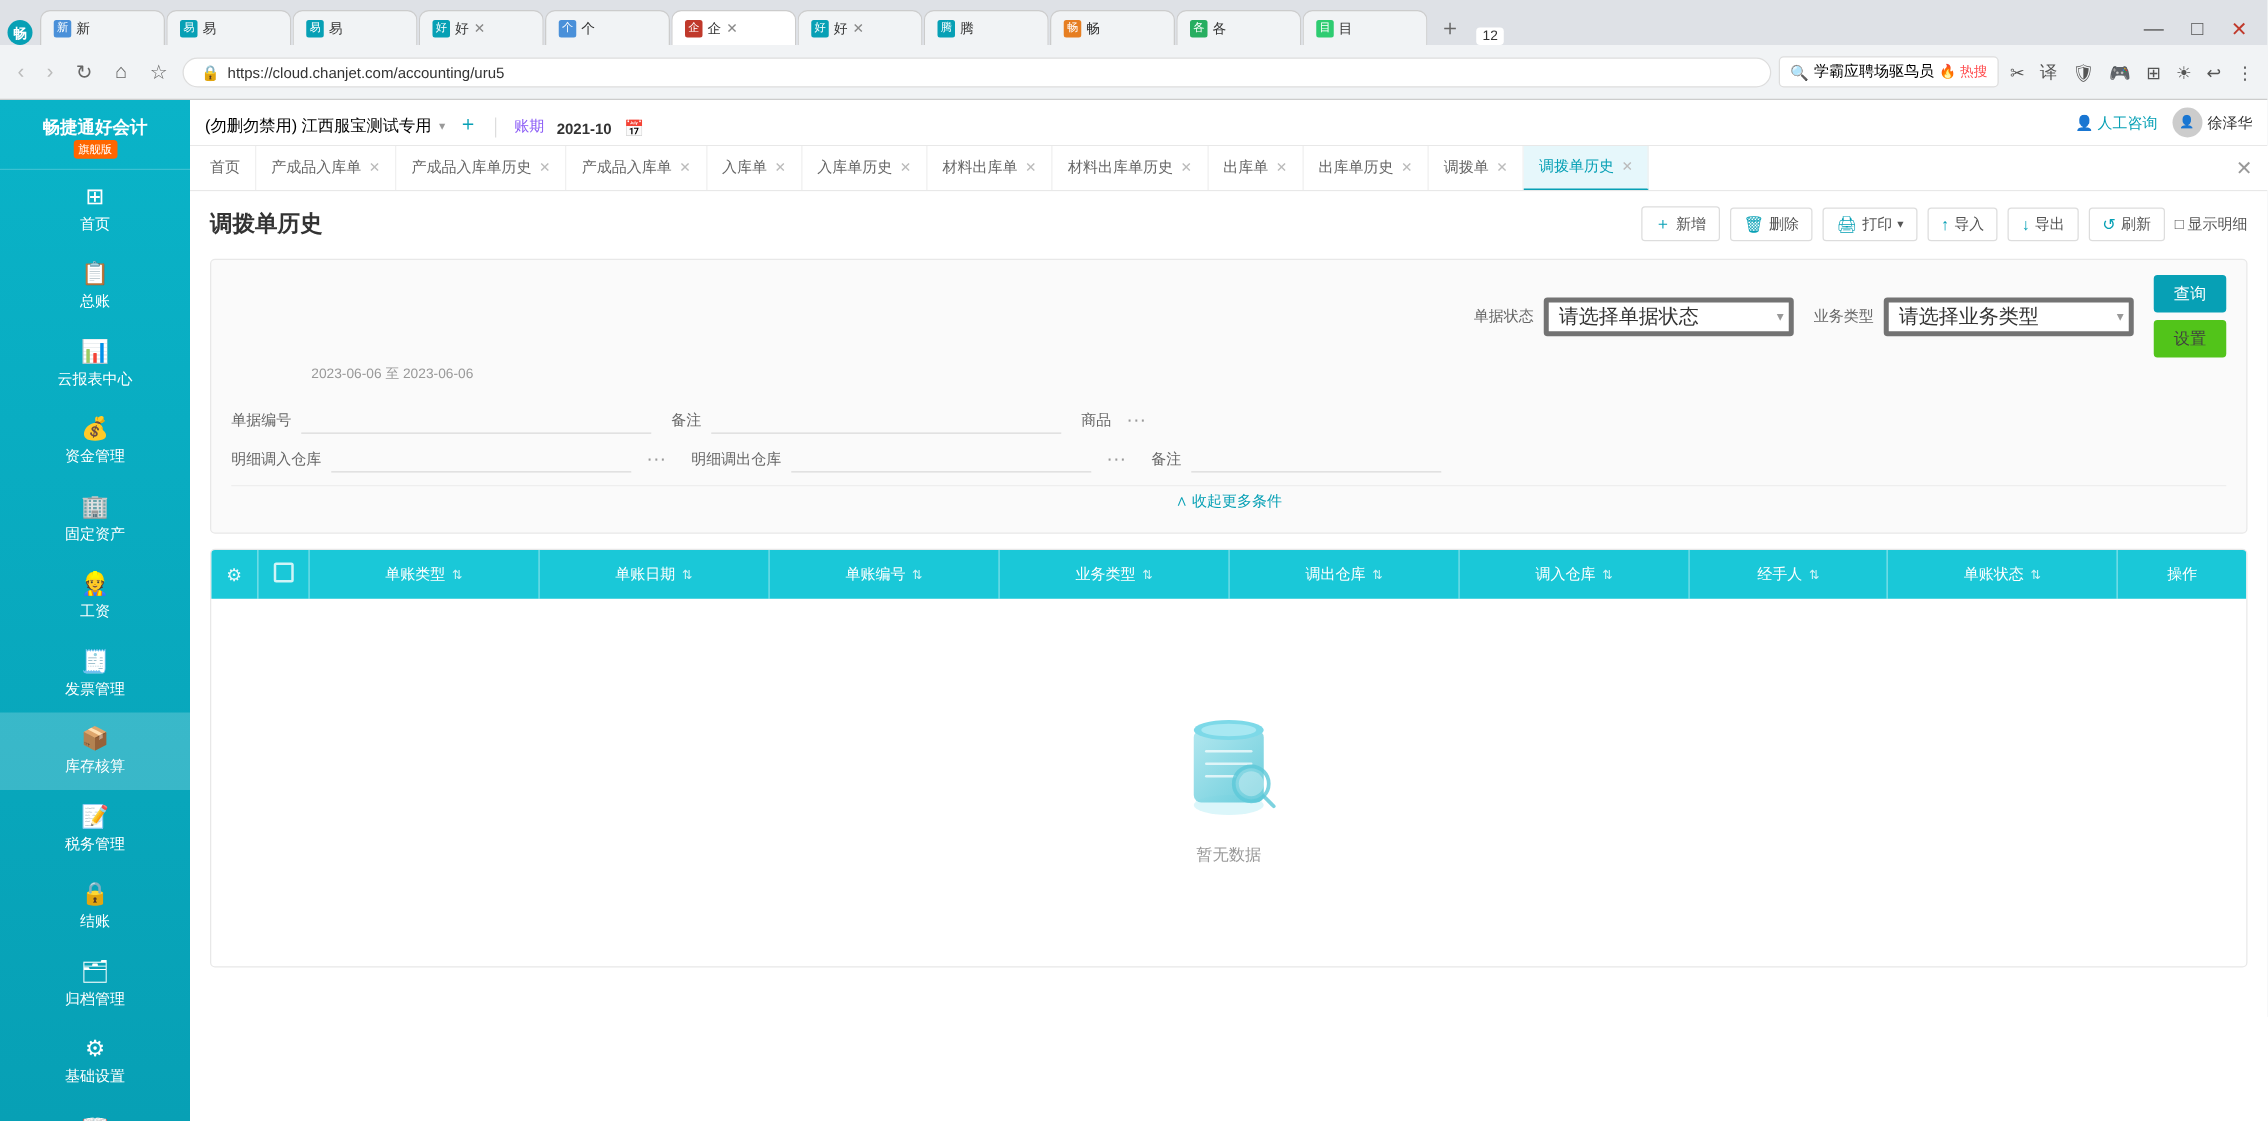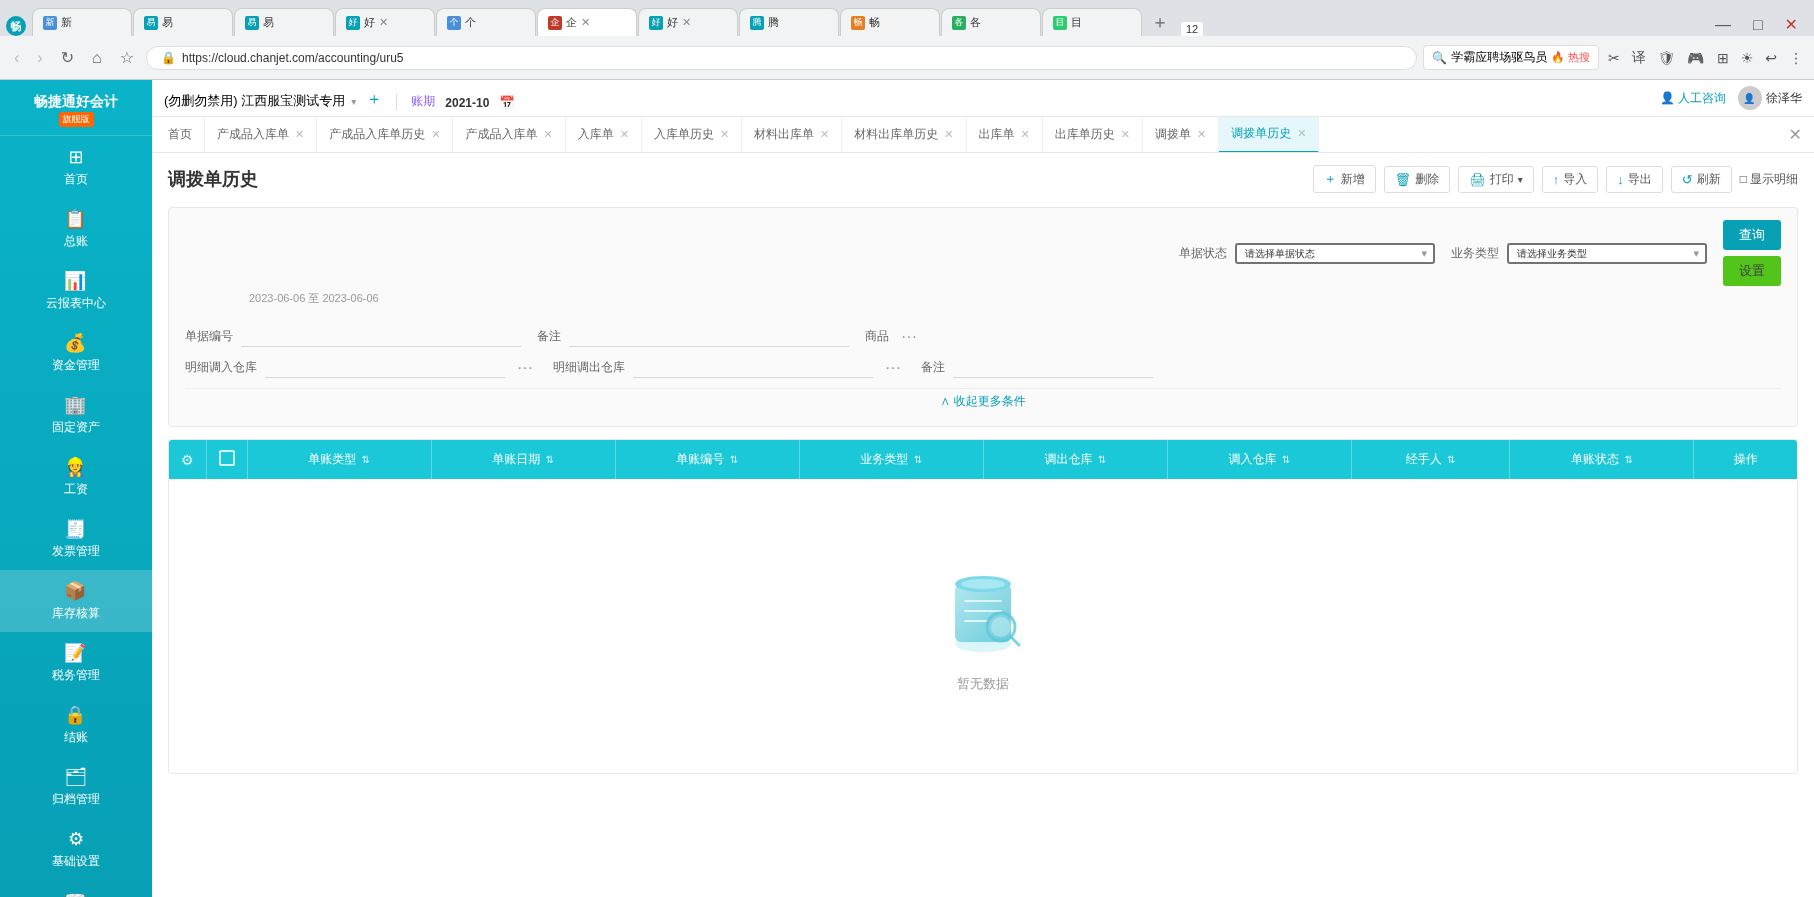--- a/index.html
+++ b/index.html
@@ -74,21 +74,21 @@
     .toolbar-btn .btn-icon { font-size: 13px; color: #07a0b5; }
     .show-all-btn { display: flex; align-items: center; gap: 3px; font-size: 12px; color: #555; cursor: pointer; }
 
     
     .filter-area { background: #fafafa; border: 1px solid #e8e8e8; border-radius: 4px; padding: 12px 16px; margin-bottom: 12px; }
     .filter-row { display: flex; align-items: center; margin-bottom: 10px; gap: 16px; flex-wrap: wrap; }
     .filter-row:last-child { margin-bottom: 0; }
     .filter-item { display: flex; align-items: center; gap: 8px; }
     .filter-label { font-size: 12px; color: #666; white-space: nowrap; }
     .filter-input { border: none; border-bottom: 1px solid #d9d9d9; padding: 3px 6px; font-size: 12px; color: #333; background: transparent; min-width: 180px; outline: none; }
-    .filter-select { border: 2px solid #737373; padding: 3px 24px 3px 8px; font-size: 10px; color: #333; background: #fff; border-radius: 3px; appearance: none; min-width: 200px; outline: none; cursor: pointer; }
+    .filter-select { border: 4px solid #737373; padding: 3px 24px 3px 8px; font-size: 16px; color: #333; background: #fff; border-radius: 3px; appearance: none; min-width: 200px; outline: none; cursor: pointer; }
     .filter-select-wrapper { position: relative; display: inline-block; }
     .filter-select-wrapper::after { content: "▾"; position: absolute; right: 8px; top: 50%; transform: translateY(-50%); color: #999; pointer-events: none; font-size: 11px; }
 
     .date-filter { display: flex; align-items: center; gap: 6px; }
     .date-btn { padding: 2px 8px; border: 1px solid #ddd; border-radius: 3px; font-size: 12px; color: #666; cursor: pointer; background: #fff; }
     .date-btn.active { background: #07a0b5; color: #fff; border-color: #07a0b5; border-radius: 12px; }
     .date-range-text { font-size: 11px; color: #999; }
     .dots-btn { color: #999; cursor: pointer; padding: 0 4px; font-size: 16px; }
 
     .collapse-bar { text-align: center; padding: 4px; cursor: pointer; color: #07a0b5; font-size: 12px; border-top: 1px solid #eee; margin-top: 8px; }

